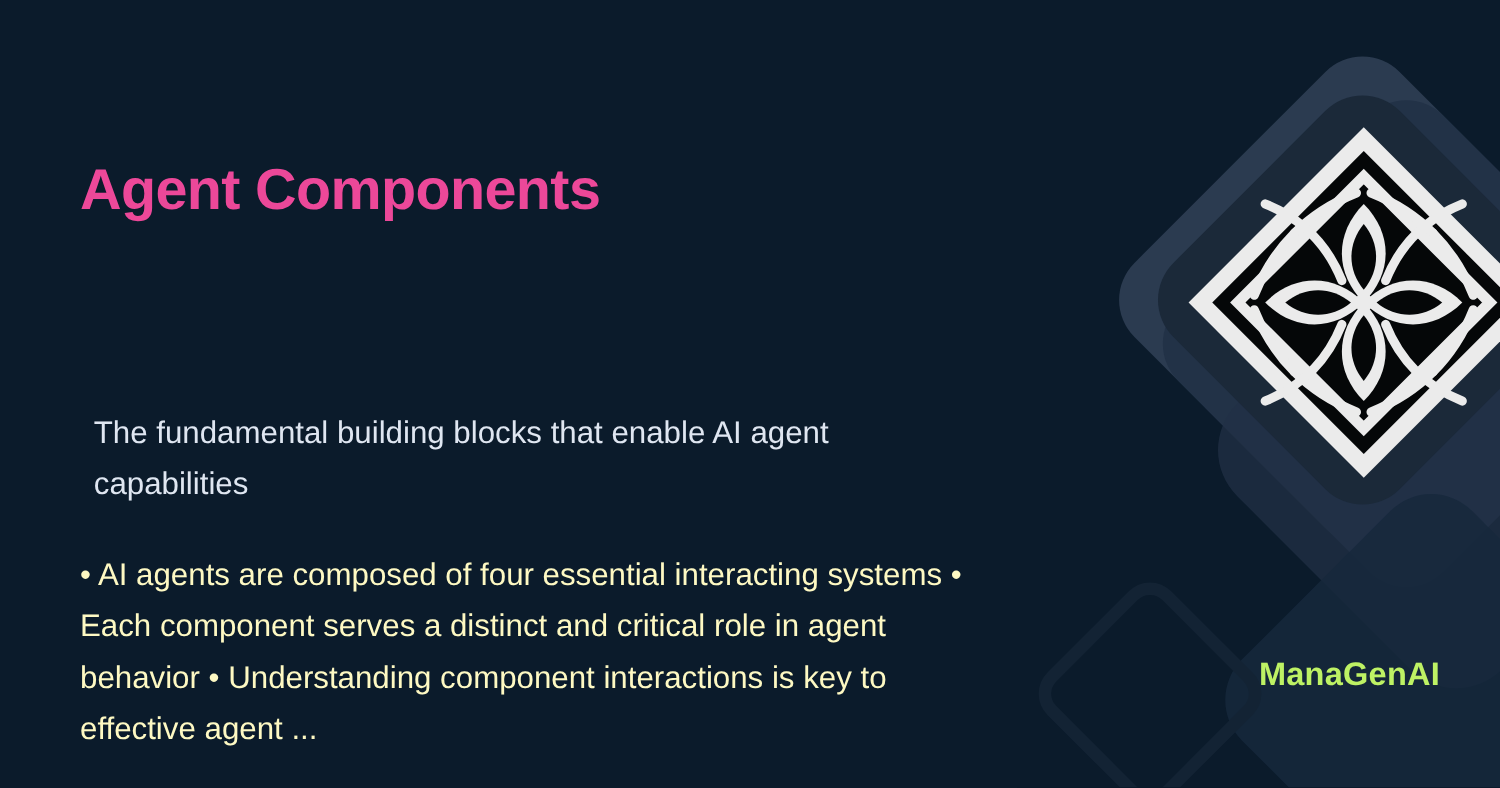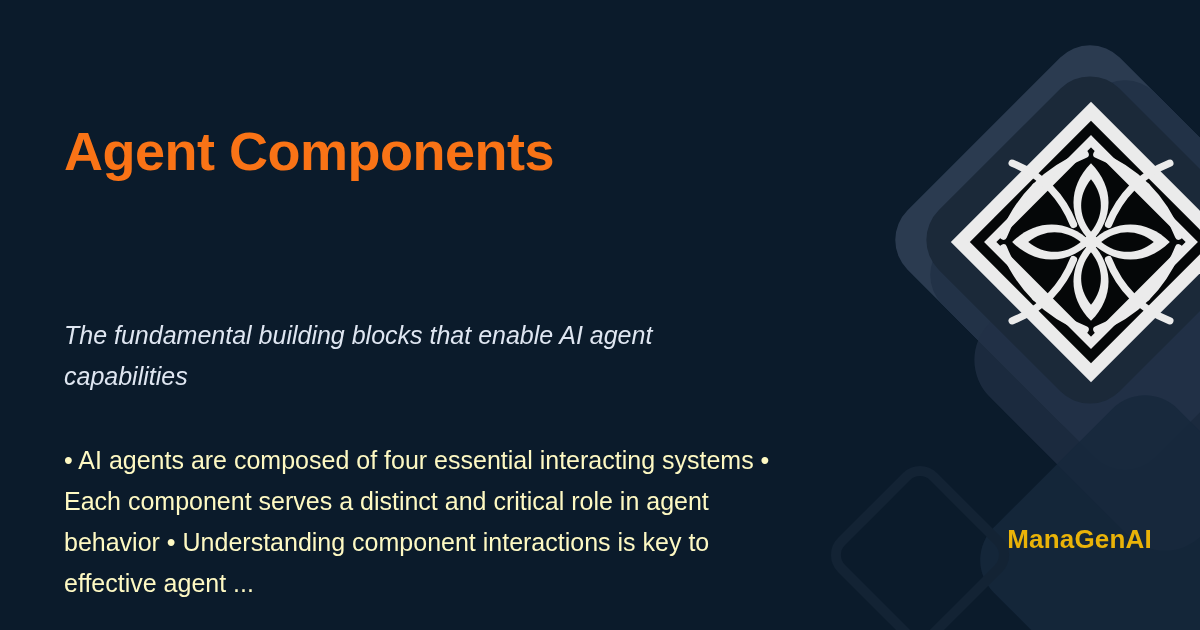--- a/index.html
+++ b/index.html
@@ -76,58 +76,57 @@
   
   .content{
     position:absolute;
     left:64px;top:0;
     width:740px;height:630px;
   }
   .title{
     position:absolute;
     top:120px;left:0;
     margin:0;
-    font-size:54px;
+    font-size:46px;
     line-height:62px;
     font-weight:bold;
-    color:#f97316;
+    color:#ec4899;
     letter-spacing:-0.5px;
     white-space:nowrap;
   }
   .subtitle{
     position:absolute;
     top:315px;left:0;
     width:700px;
-    margin:0;
+    margin:11px;
     font-size:25px;
     line-height:41px;
     font-weight:normal;
     color:#dfe6f1;
-    font-style:italic;
   }
   .body-text{
     position:absolute;
     top:440px;left:0;
     width:730px;
     margin:0;
     font-size:25px;
     line-height:41px;
     font-weight:normal;
     color:#fef9c3;
   }
 
   
   .brand{
     position:absolute;
     left:900px;top:524px;
     width:252px;
     text-align:right;
     font-size:26px;
     font-weight:bold;
-    color:#eab308;
+    color:#bef264;
     letter-spacing:0.2px;
   }
 </style>
 </head>
 <body>
 
 <div class="slide">
 
   <div class="deco-layer">
     <div class="diamond d-outer"></div>

